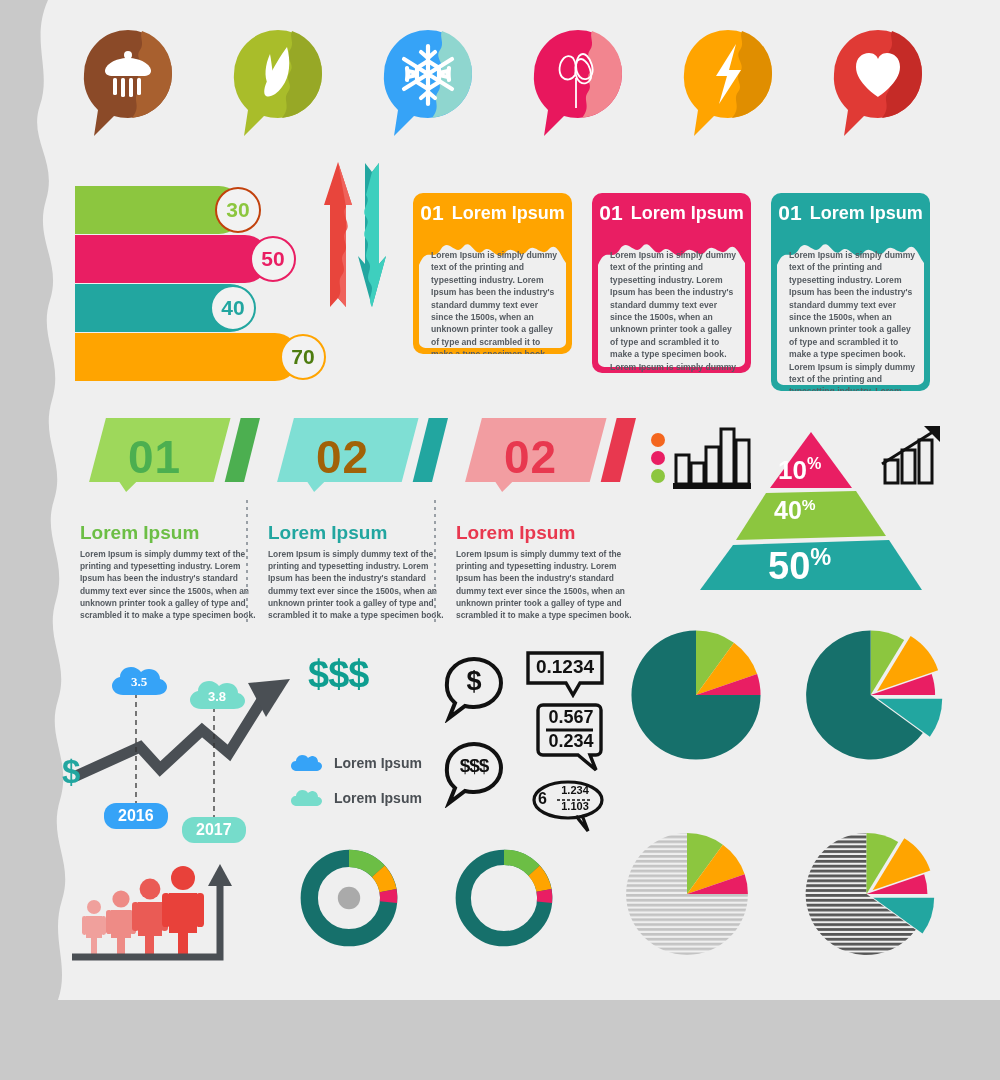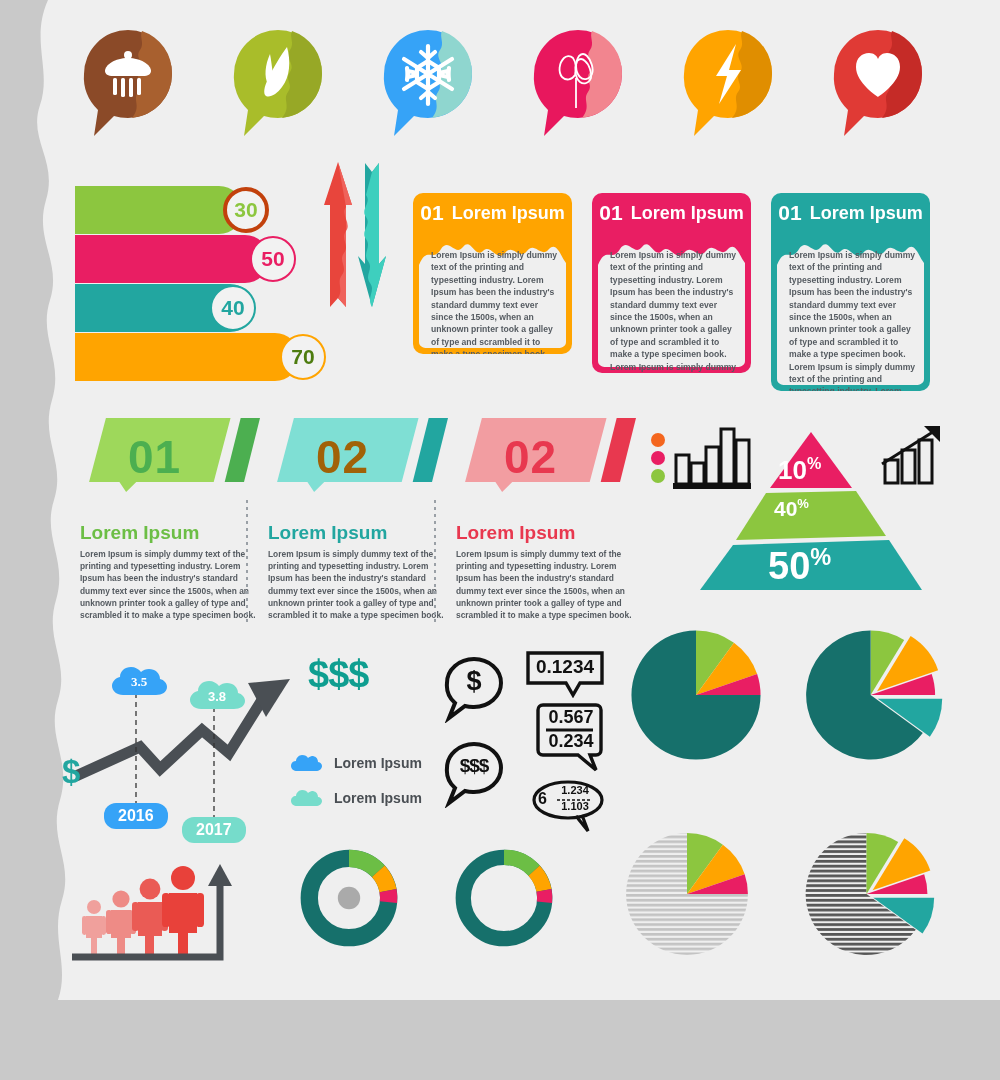--- a/index.html
+++ b/index.html
@@ -202,21 +202,21 @@
         <svg viewBox="0 0 96 112">
           <path d="M48 2a44 44 0 0 1 44 44 44 44 0 0 1-44 44c-5 0-10-1-14-2l-20 20 4-26A44 44 0 0 1 4 46 44 44 0 0 1 48 2z" fill="#e03a35"></path>
           <path d="M62 3a44 44 0 0 1 30 43 44 44 0 0 1-40 44c10-12 0-18 6-26 6-8-4-12 2-20 6-8-6-14 0-22 5-7-1-13 2-19z" fill="#c52b27"></path>
           <path d="M48 69S26 55 26 39c0-9 6-14 13-14 5 0 8 3 9 6 1-3 4-6 9-6 7 0 13 5 13 14 0 16-22 30-22 30z" fill="#fff"></path>
         </svg>
       </div>
     </div>
 
     <div class="barchart">
       <div class="bar" style="top:0;width:168px;background:#8cc63f;"></div>
-      <div class="bar-badge" style="left:148px;top:1px;border:4px solid #c2410c;color:#8cc63f;">
+      <div class="bar-badge" style="left:140px;top:1px;border:2px solid #c2410c;color:#8cc63f;">
         <span>30</span>
       </div>
 
       <div class="bar" style="top:49px;width:194px;background:#e91e63;"></div>
       <div class="bar-badge" style="left:175px;top:50px;border:2px solid #e91e63;color:#e91e63;">
         <span>50</span>
       </div>
 
       <div class="bar" style="top:98px;width:179px;background:#22a6a0;"></div>
       <div class="bar-badge" style="left:135px;top:99px;border:2px solid #22a6a0;color:#22a6a0;">
@@ -322,21 +322,21 @@
 
     <div class="pyramid">
       <svg viewBox="0 0 222 158">
         <path d="M111 0 L152 56 L70 56 Z" fill="#e91e63"></path>
         <path d="M66 61 L156 59 L186 104 L36 108 Z" fill="#8cc63f"></path>
         <path d="M33 113 L189 108 L222 158 L0 158 Z" fill="#22a6a0"></path>
       </svg>
       <div class="pyr-lbl" style="left:78px;top:22px;font-size:26px;">
         <span>10</span><span class="pct">%</span>
       </div>
-      <div class="pyr-lbl" style="left:74px;top:64px;font-size:21px;">
+      <div class="pyr-lbl" style="left:74px;top:64px;font-size:25px;">
         <span>40</span><span class="pct">%</span>
       </div>
       <div class="pyr-lbl" style="left:68px;top:112px;font-size:38px;">
         <span>50</span><span class="pct">%</span>
       </div>
     </div>
 
     <div class="mini" style="left:648px;top:424px;">
       <svg viewBox="0 0 104 68" width="104" height="68">
         <circle cx="10" cy="16" r="7" fill="#f4661e"></circle>

